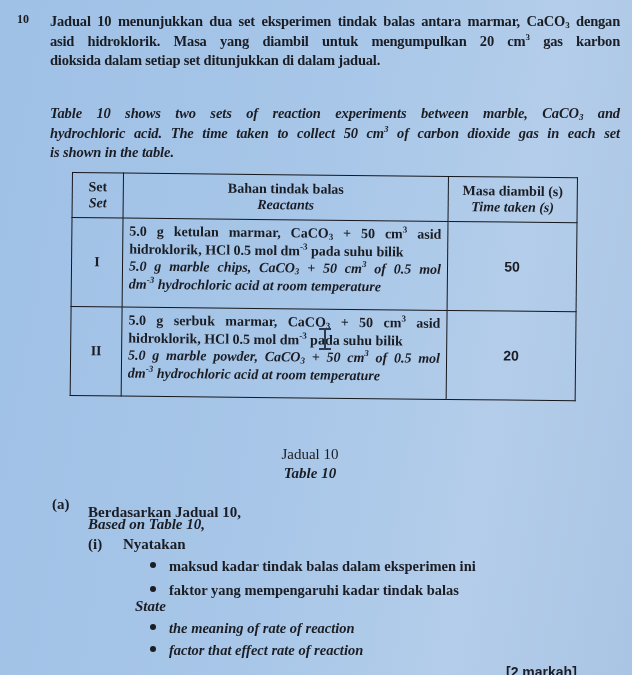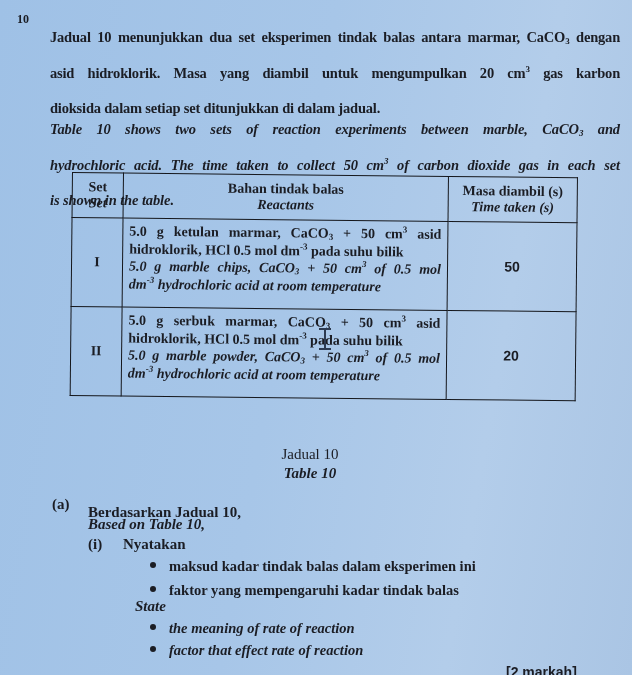--- a/index.html
+++ b/index.html
@@ -8,21 +8,21 @@
     background: linear-gradient(100deg, #9fc1e6 0%, #a7c6e8 45%, #b3cdea 75%, #aac5e4 100%);
     font-family: "Liberation Serif", "DejaVu Serif", serif;
     color:#1b1d24;
     position:relative;
   }
   .abs { position:absolute; }
   .qnum { left:17px; top:12px; font-weight:bold; font-size:12px; }
   .para { left:50px; width:570px; font-size:14.5px; line-height:19.5px; }
   .para-ms { top:12px; font-weight:bold; letter-spacing:-0.2px; }
   .para-en { top:104px; font-style:italic; font-weight:bold; letter-spacing:-0.1px; }
-  .para span.line { display:block; text-align:justify; text-align-last:justify; white-space:nowrap;margin-top:16px; }
+  .para span.line { display:block; text-align:justify; text-align-last:justify; white-space:nowrap; }
   .para span.last { text-align-last:left; }
   sup { font-size:9px; vertical-align:6px; line-height:0; }
   sub { font-size:9px; vertical-align:-2px; line-height:0; }
 
   table.tbl {
     position:absolute; left:72px; top:172px; width:506px;
     border-collapse:collapse; font-size:14px;
     transform: rotate(0.6deg); transform-origin: left top;
   }
   table.tbl td, table.tbl th { border:1.6px solid #15171c; padding:2px 5px; vertical-align:middle; }

